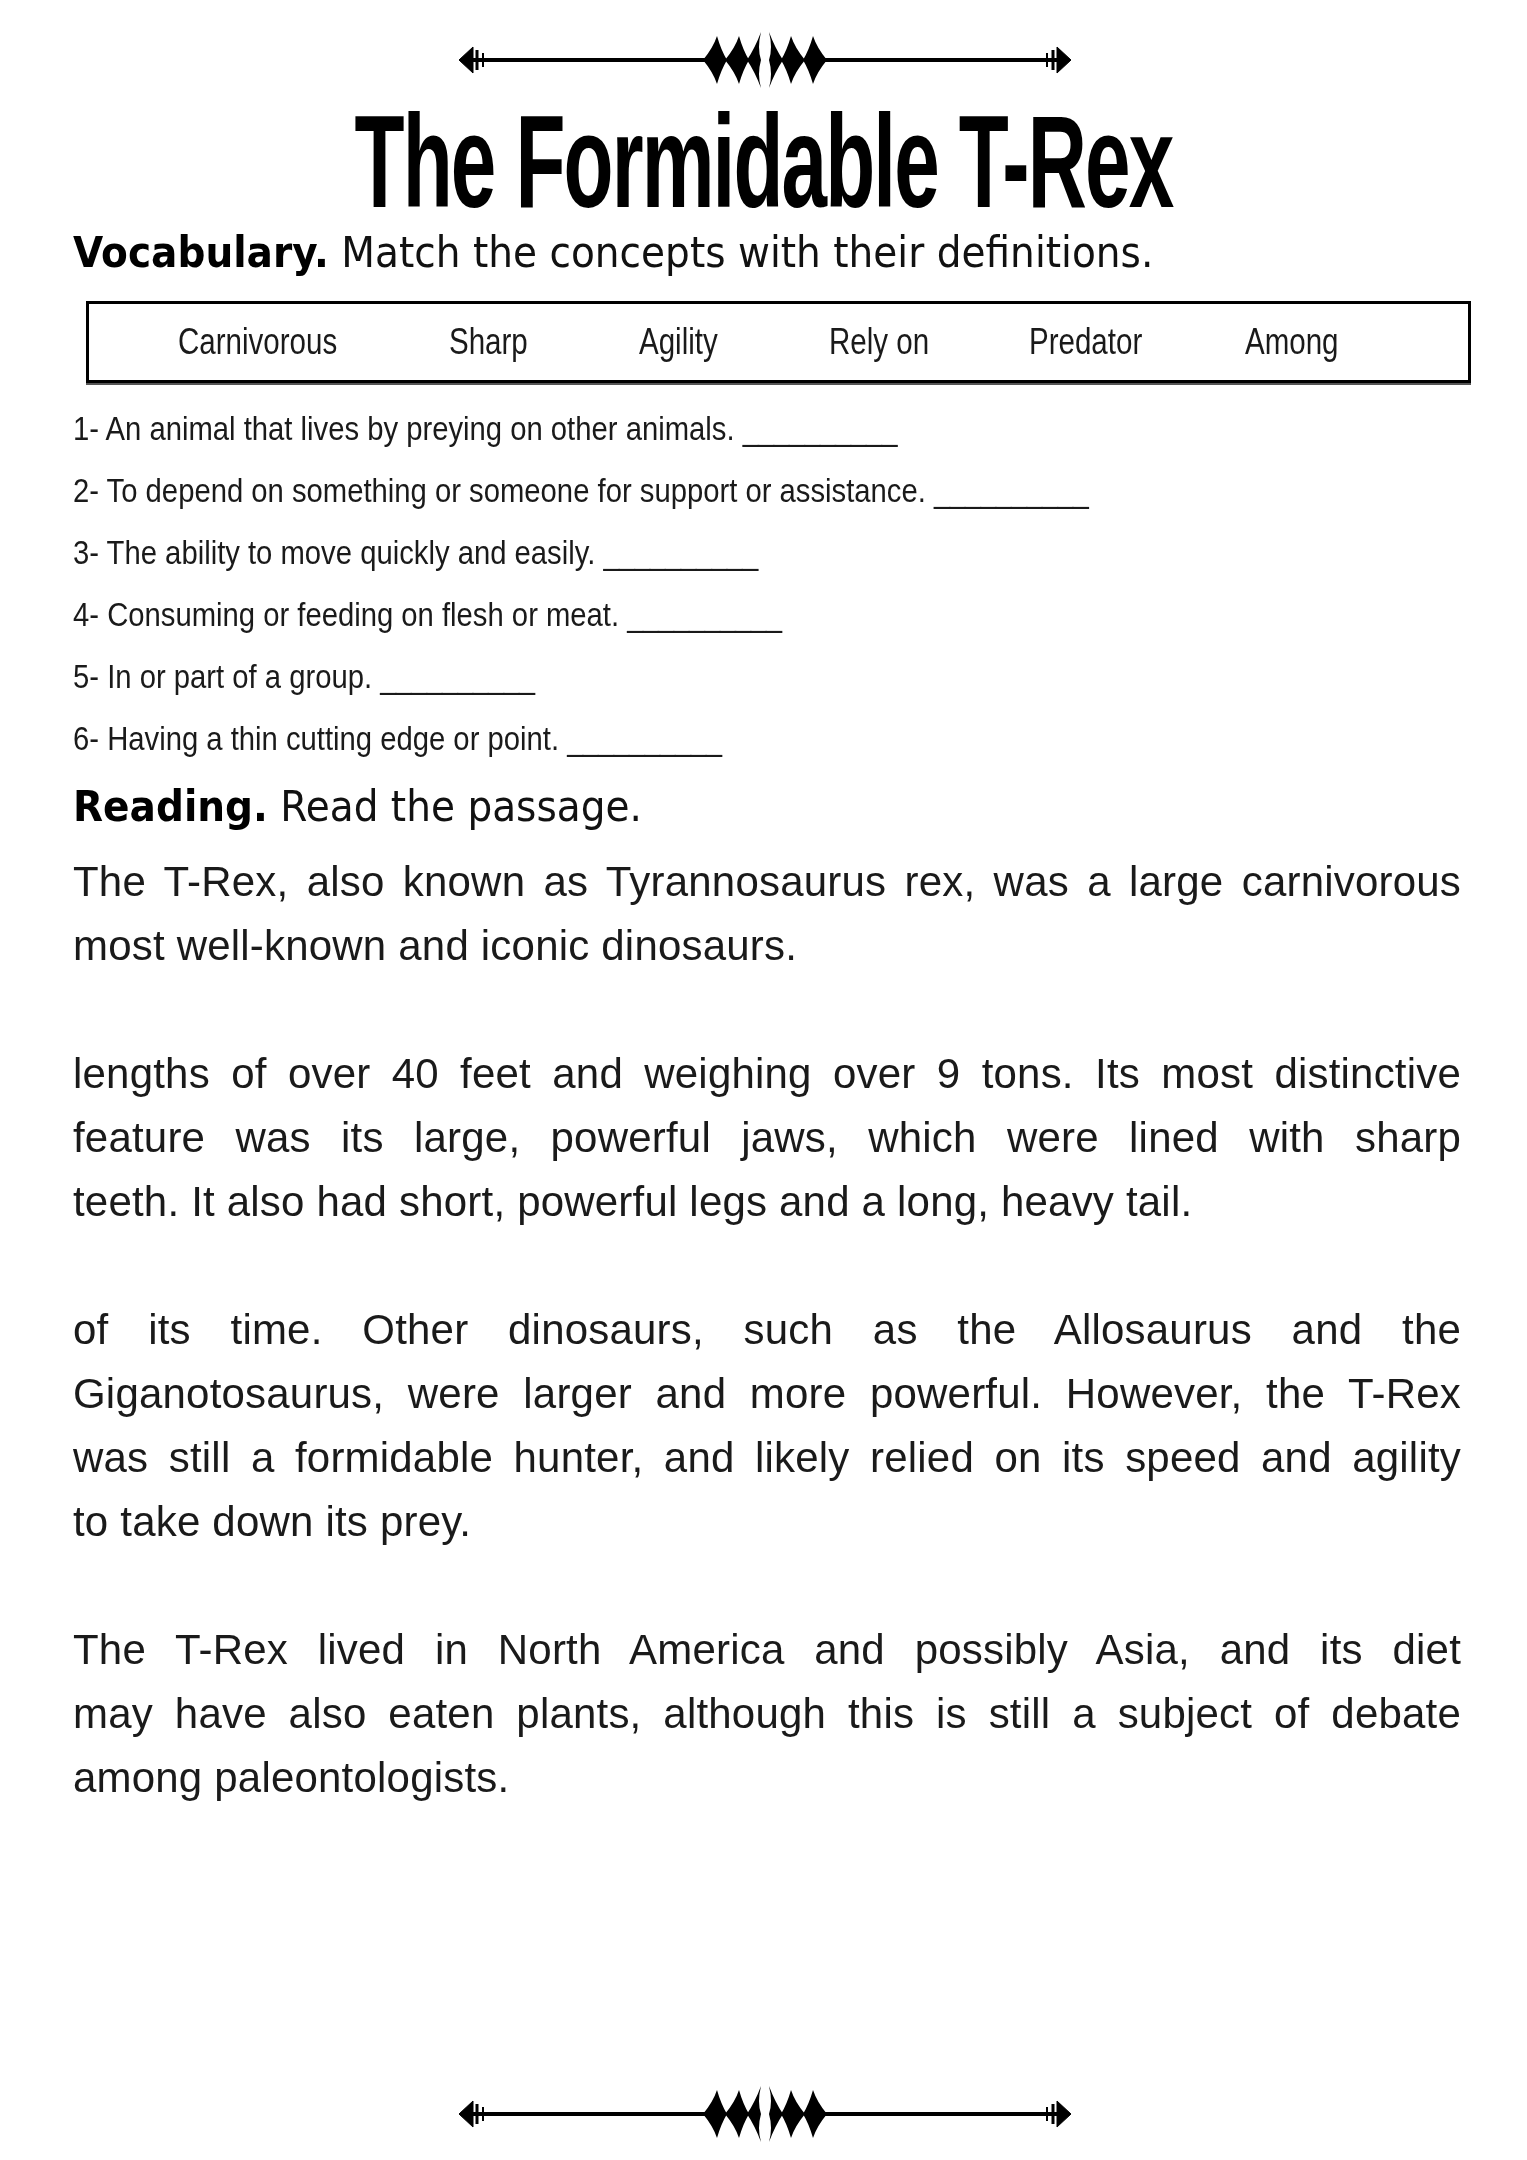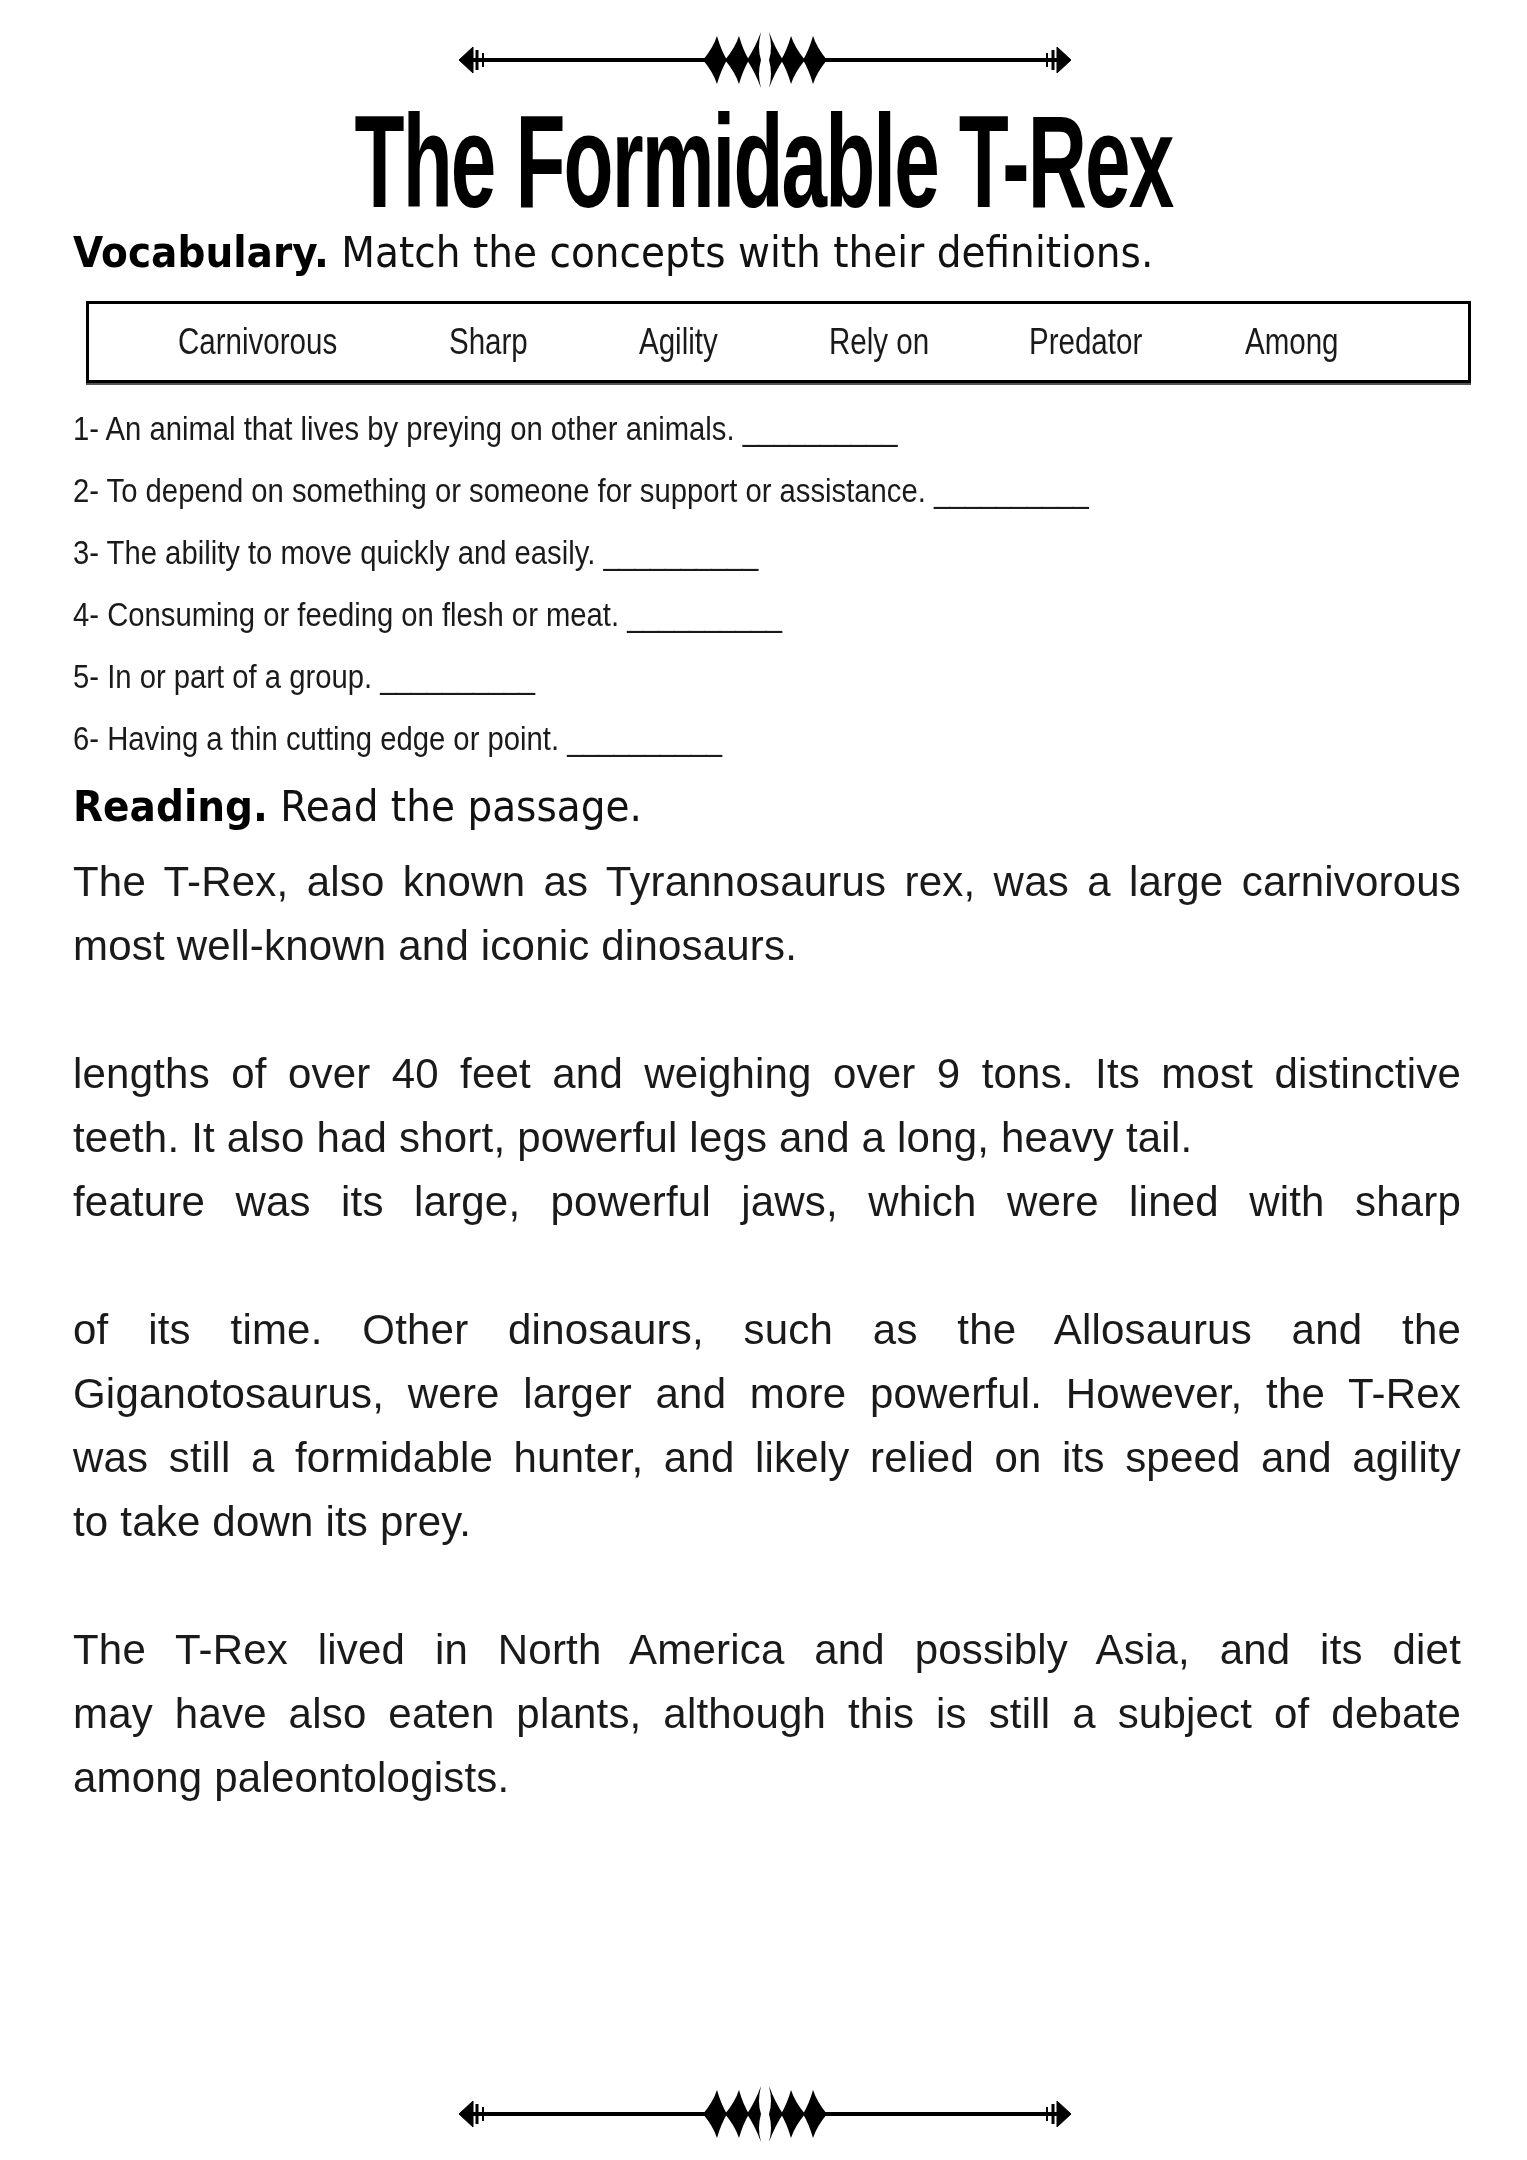--- a/index.html
+++ b/index.html
@@ -160,22 +160,22 @@
   <b>Reading.</b><span> Read the passage.</span>
 </div>
 
 <div class="passage">
   <div class="para">
     <span class="line">The T-Rex, also known as Tyrannosaurus rex, was a large carnivorous</span>
     <span class="line last">most well-known and iconic dinosaurs.</span>
   </div>
   <div class="para">
     <span class="line">lengths of over 40 feet and weighing over 9 tons. Its most distinctive</span>
+    <span class="line">feature was its large, powerful jaws, which were lined with sharp</span>
     <span class="line last">teeth. It also had short, powerful legs and a long, heavy tail.</span>
-    <span class="line">feature was its large, powerful jaws, which were lined with sharp</span>
   </div>
   <div class="para">
     <span class="line">of its time. Other dinosaurs, such as the Allosaurus and the</span>
     <span class="line">Giganotosaurus, were larger and more powerful. However, the T-Rex</span>
     <span class="line">was still a formidable hunter, and likely relied on its speed and agility</span>
     <span class="line last">to take down its prey.</span>
   </div>
   <div class="para">
     <span class="line">The T-Rex lived in North America and possibly Asia, and its diet</span>
     <span class="line">may have also eaten plants, although this is still a subject of debate</span>

